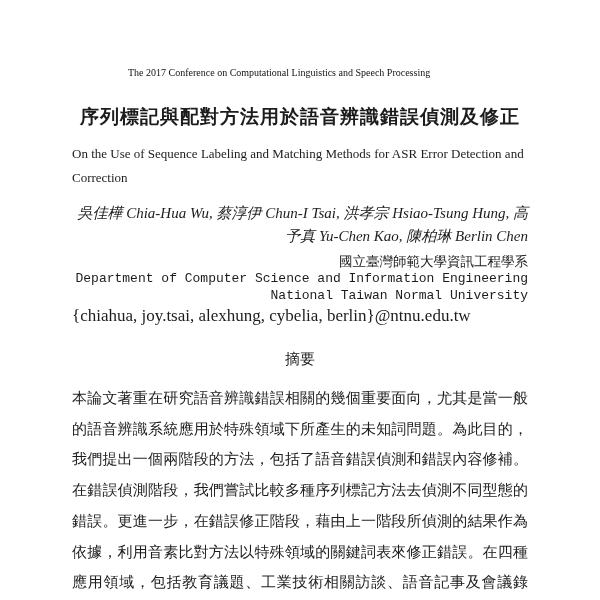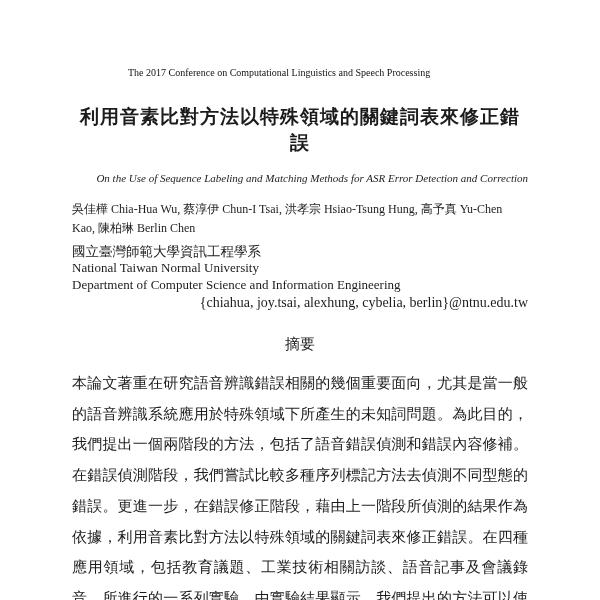--- a/index.html
+++ b/index.html
@@ -31,45 +31,46 @@
   }
   .title-zh {
     margin-top: 24px;
     text-align: center;
     font-size: 19px;
     font-weight: bold;
     letter-spacing: 1px;
   }
   .title-en {
     margin-top: 12px;
-    text-align: right;
-    font-size: 11px;
+    text-align: left;
+    font-size: 13px;
     line-height: 1.85;
     font-weight: normal;
-    font-style: italic;
   }
   .authors {
     margin-top: 12px;
-    text-align: left;
-    font-size: 12px;
+    text-align: right;
+    font-size: 15px;
     line-height: 1.55;
+    font-style: italic;
   }
   .affiliation {
     margin-top: 6px;
-    text-align: left;
+    text-align: right;
     font-size: 13px;
     line-height: 1.25;
+    font-family: Liberation Mono, monospace;
   }
   .affiliation .zh {
     font-size: 13.5px;
   }
   .email {
     margin-top: 2px;
-    text-align: right;
-    font-size: 14px;
+    text-align: left;
+    font-size: 17px;
   }
   .section-heading {
     margin-top: 24px;
     text-align: center;
     font-size: 15px;
     font-weight: normal;
   }
   .abstract-zh-body {
     margin-top: 14px;
     font-size: 15px;
@@ -80,30 +81,30 @@
 </style>
 </head>
 <body>
 
 <div class="page">
 
   <div class="header-block">
     <div>The 2017 Conference on Computational Linguistics and Speech Processing</div>
   </div>
 
-  <div class="title-zh">利用音素比對方法以特殊領域的關鍵詞表來修正錯誤</div>
+  <div class="title-zh">序列標記與配對方法用於語音辨識錯誤偵測及修正</div>
 
   <div class="title-en">On the Use of Sequence Labeling and Matching Methods for ASR Error Detection and Correction</div>
 
   <div class="authors">吳佳樺 Chia-Hua Wu, 蔡淳伊 Chun-I Tsai, 洪孝宗 Hsiao-Tsung Hung, 高予真 Yu-Chen Kao, 陳柏琳 Berlin Chen</div>
 
   <div class="affiliation">
     <div class="zh">國立臺灣師範大學資訊工程學系</div>
+    <div>Department of Computer Science and Information Engineering</div>
     <div>National Taiwan Normal University</div>
-    <div>Department of Computer Science and Information Engineering</div>
   </div>
 
   <div class="email">{chiahua, joy.tsai, alexhung, cybelia, berlin}@ntnu.edu.tw</div>
 
   <div class="section-heading">摘要</div>
 
   <div class="abstract-zh-body">本論文著重在研究語音辨識錯誤相關的幾個重要面向，尤其是當一般的語音辨識系統應用於特殊領域下所產生的未知詞問題。為此目的，我們提出一個兩階段的方法，包括了語音錯誤偵測和錯誤內容修補。在錯誤偵測階段，我們嘗試比較多種序列標記方法去偵測不同型態的錯誤。更進一步，在錯誤修正階段，藉由上一階段所偵測的結果作為依據，利用音素比對方法以特殊領域的關鍵詞表來修正錯誤。在四種應用領域，包括教育議題、工業技術相關訪談、語音記事及會議錄音，所進行的一系列實驗。由實驗結果顯示，我們提出的方法可以使得一般語音辨識系統在上述應用領域中有某種程度上的提升。</div>
 
 </div>
 

